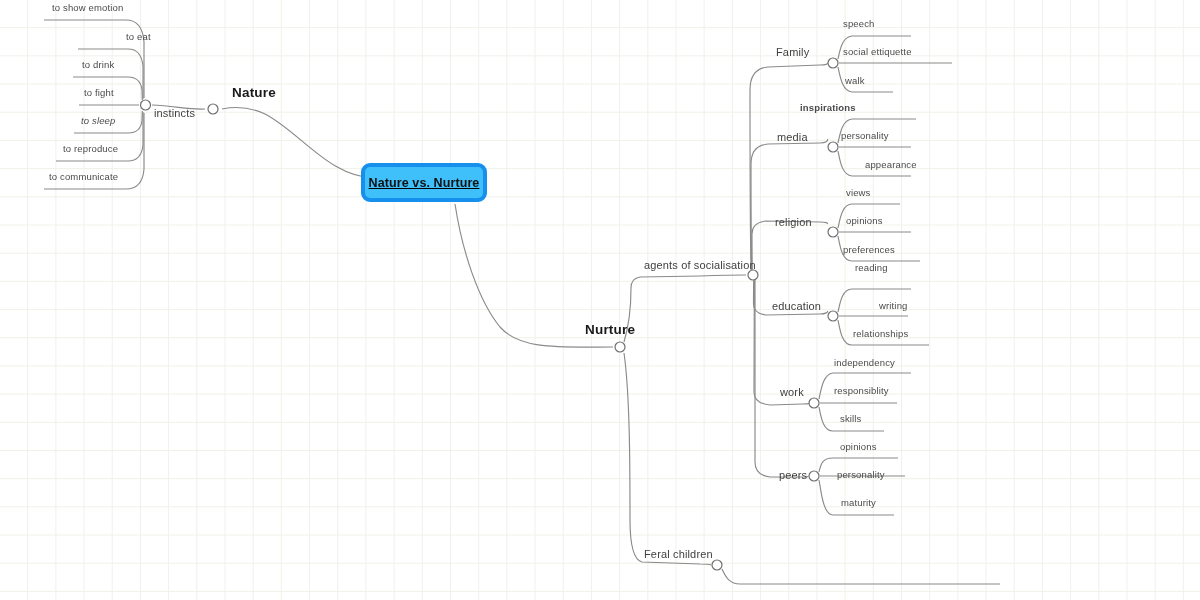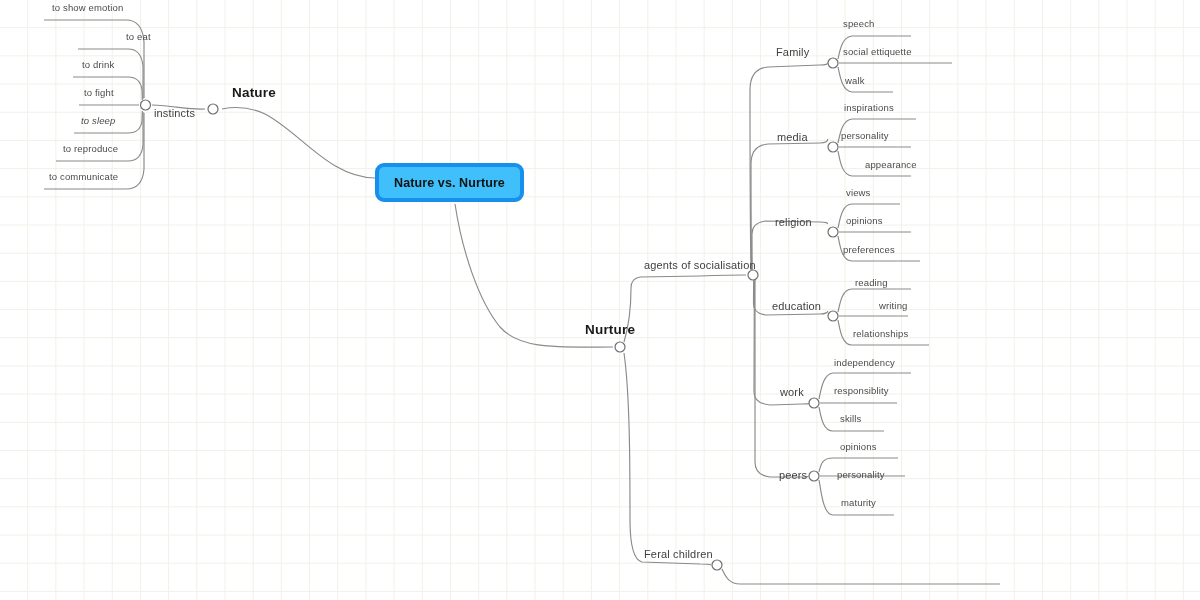--- a/index.html
+++ b/index.html
@@ -67,31 +67,32 @@
   }
   .node-label.paragraph {
     white-space: normal;
     width: 248px;
     font-size: 9.3px;
     line-height: 1.42;
     color: #4a4a4a;
   }
   #root-node {
     position: absolute;
-    left: 375px;
+    left: 361px;
     top: 163px;
-    width: 149px;
+    width: 126px;
     height: 39px;
     box-sizing: border-box;
     background: #3fc0fb;
     border: 4px solid #1690ec;
     border-radius: 9px;
     display: flex;
     align-items: center;
     justify-content: center;
+    text-decoration: underline;
   }
   #root-node span {
     font-family: "Liberation Sans", sans-serif;
     font-size: 12.5px;
     font-weight: bold;
     color: #111111;
     letter-spacing: 0.1px;
   }
 </style>
 </head>
@@ -184,31 +185,31 @@
 
   <div class="node-label level1" style="left:553px; top:322px;margin-left:32px;">Nurture</div>
   <div class="node-label level2" style="left:644px; top:259px;">agents of socialisation</div>
 
   <div class="node-label level2" style="left:776px; top:46px;">Family</div>
   <div class="node-label" style="left:843px; top:19px;">speech</div>
   <div class="node-label" style="left:843px; top:47px;">social ettiquette</div>
   <div class="node-label" style="left:845px; top:76px;">walk</div>
 
   <div class="node-label level2" style="left:777px; top:131px;">media</div>
-  <div class="node-label" style="left:844px; top:103px;">inspirations</div>
+  <div class="node-label" style="left:800px; top:103px;font-weight:bold;">inspirations</div>
   <div class="node-label" style="left:841px; top:131px;">personality</div>
   <div class="node-label" style="left:840px; top:160px;padding-left:25px;">appearance</div>
 
   <div class="node-label level2" style="left:775px; top:216px;">religion</div>
   <div class="node-label" style="left:846px; top:188px;">views</div>
   <div class="node-label" style="left:846px; top:216px;">opinions</div>
   <div class="node-label" style="left:843px; top:245px;">preferences</div>
 
   <div class="node-label level2" style="left:772px; top:300px;">education</div>
-  <div class="node-label" style="left:855px; top:278px;">reading</div>
+  <div class="node-label" style="left:855px; top:263px;">reading</div>
   <div class="node-label" style="left:855px; top:301px;margin-left:24px;">writing</div>
   <div class="node-label" style="left:853px; top:329px;">relationships</div>
 
   <div class="node-label level2" style="left:780px; top:386px;">work</div>
   <div class="node-label" style="left:834px; top:358px;">independency</div>
   <div class="node-label" style="left:834px; top:386px;">responsiblity</div>
   <div class="node-label" style="left:840px; top:414px;">skills</div>
 
   <div class="node-label level2" style="left:779px; top:469px;">peers</div>
   <div class="node-label" style="left:840px; top:442px;">opinions</div>

